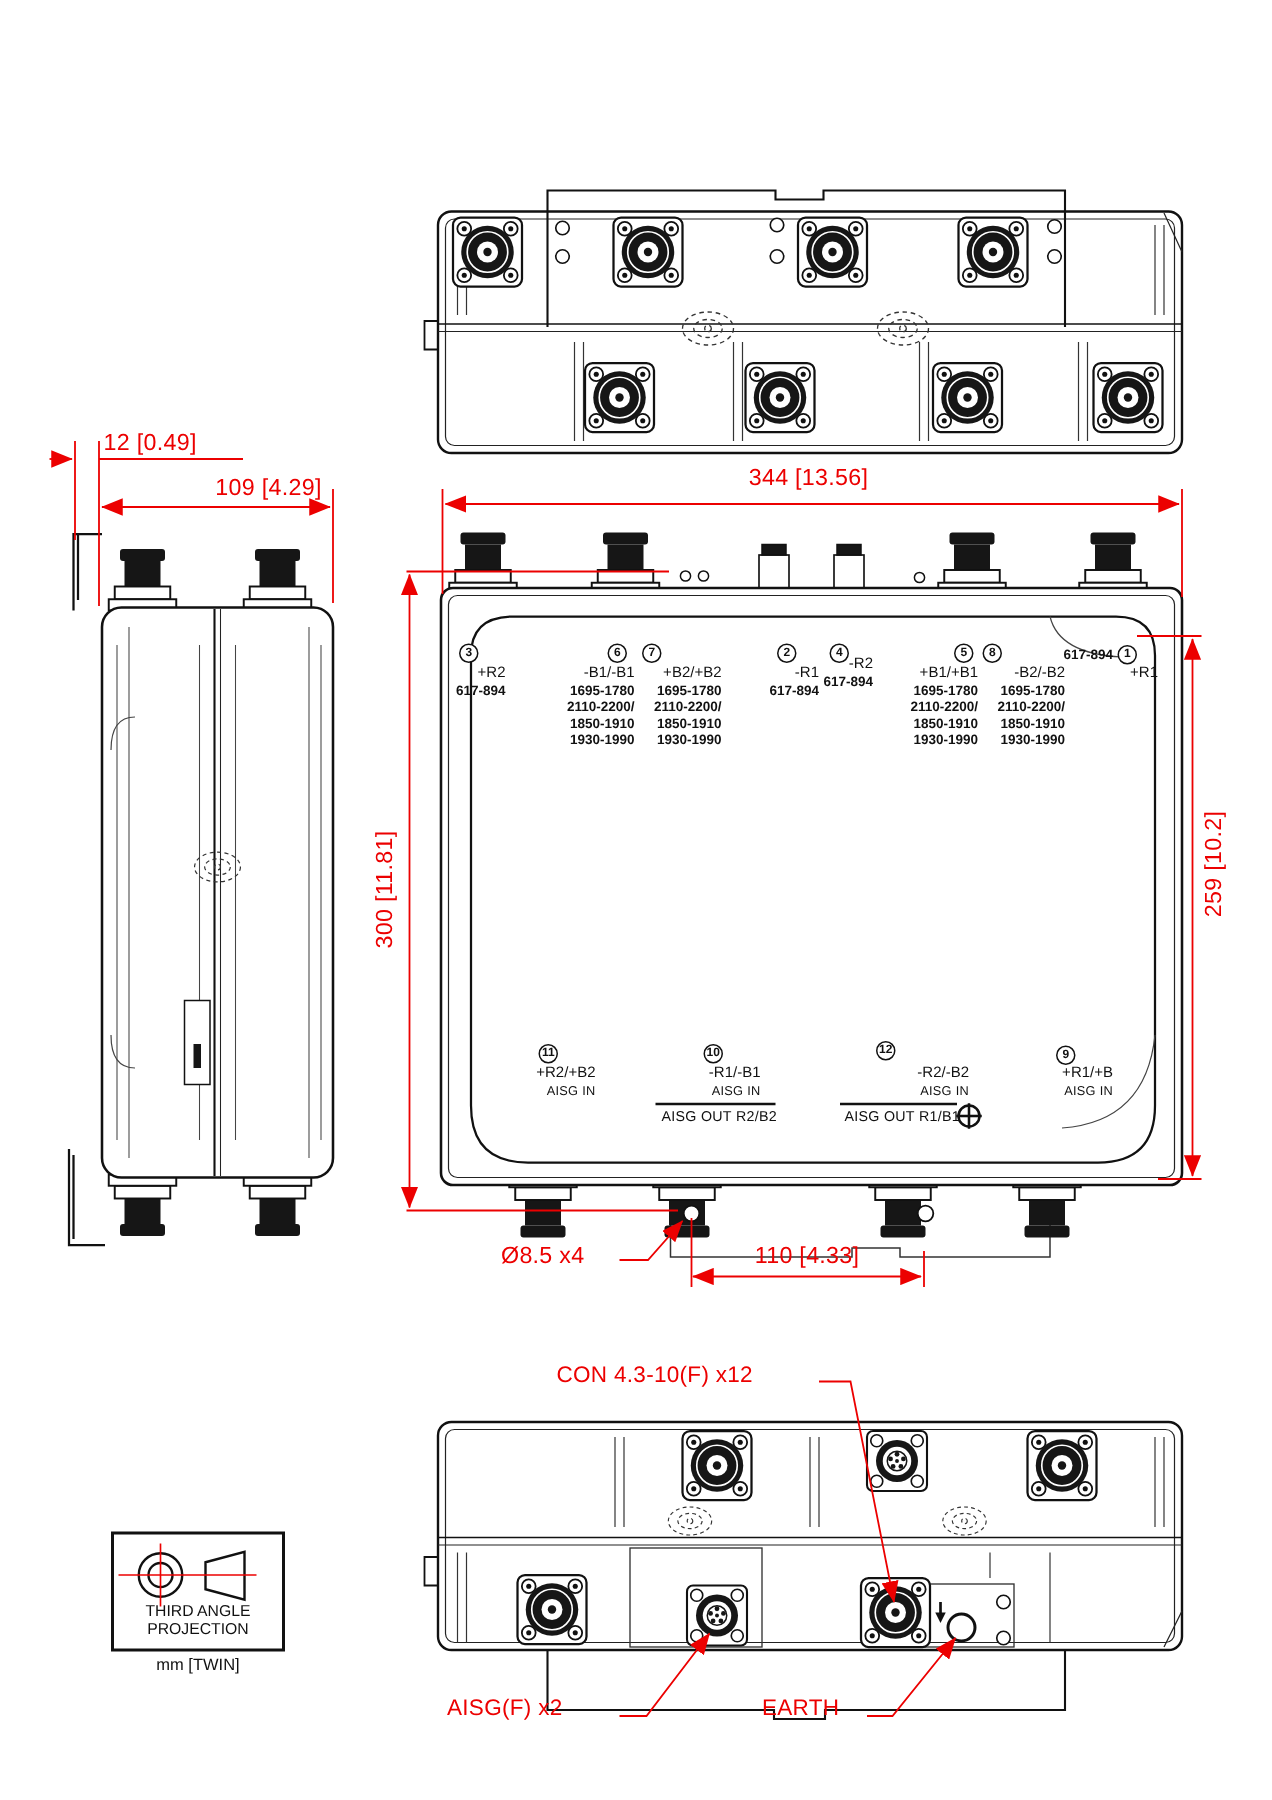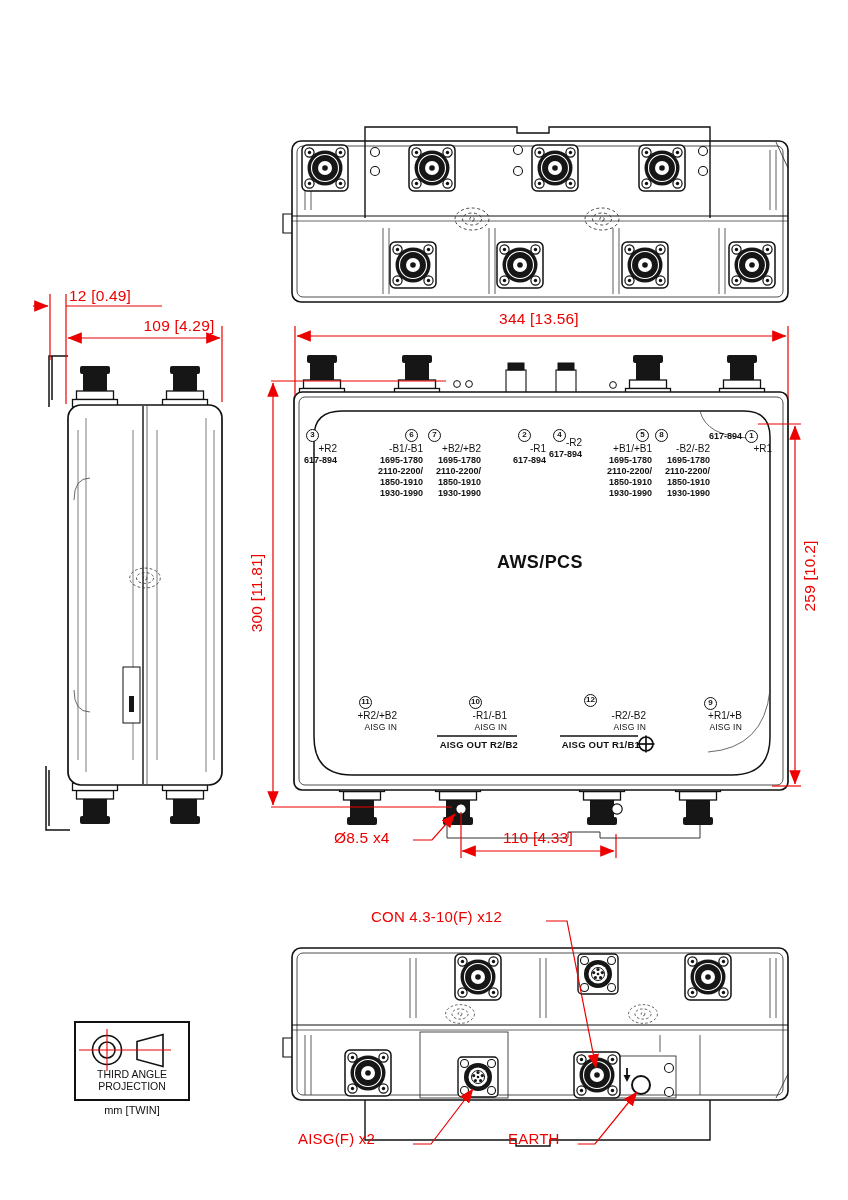--- a/index.html
+++ b/index.html
@@ -9,21 +9,21 @@
   .t{position:absolute;color:#111;white-space:nowrap}
   .c{text-align:center}
   .red{color:#ec0000}
   .dim{font-size:15.5px;letter-spacing:.2px}
   .callout{font-size:15px;letter-spacing:.2px}
   .rot{transform:rotate(-90deg)}
   .pblock{position:absolute;text-align:right;color:#111}
   .pname{font-size:10px;font-weight:normal;line-height:12px}
   .pf{font-size:9px;font-weight:bold;line-height:11px}
   .psub{font-size:8.5px;font-weight:normal;line-height:10px;letter-spacing:.2px}
-  .aout{font-size:9.5px;font-weight:bold;letter-spacing:.2px}
+  .aout{font-size:9.5px;font-weight:normal;letter-spacing:.2px}
   .circ{position:absolute;width:13px;height:13px;border:1.4px solid #111;border-radius:50%;
         font-size:8px;font-weight:bold;line-height:10.2px;text-align:center;color:#111;background:#fff}
   .title-block{position:absolute;text-align:center;font-weight:bold;font-size:18px;line-height:23px;
         letter-spacing:.4px;color:#111}
   .proj{font-size:10.5px;line-height:12px;color:#111}
   .units{font-size:11px;color:#111}
 </style>
 </head>
 <body>
 
@@ -313,21 +313,20 @@
   <div class="pf">1930-1990</div>
 </div>
 <div class="pblock" style="left:700px;top:431px;width:42px">
   <div class="pf">617-894</div>
 </div>
 <div class="pblock" style="left:728px;top:443px;width:44px">
   <div class="pname">+R1</div>
 </div>
 
 <div class="title-block" style="left:420px;top:551px;width:240px">
-  <div>AWS/PCS</div>
 </div>
 
 <span class="circ" style="left:359px;top:696px">11</span>
 <span class="circ" style="left:469px;top:696px">10</span>
 <span class="circ" style="left:584px;top:694px">12</span>
 <span class="circ" style="left:704px;top:697px">9</span>
 
 <div class="pblock" style="left:335px;top:710px;width:62px">
   <div class="pname">+R2/+B2</div>
   <div class="psub">AISG IN</div>

